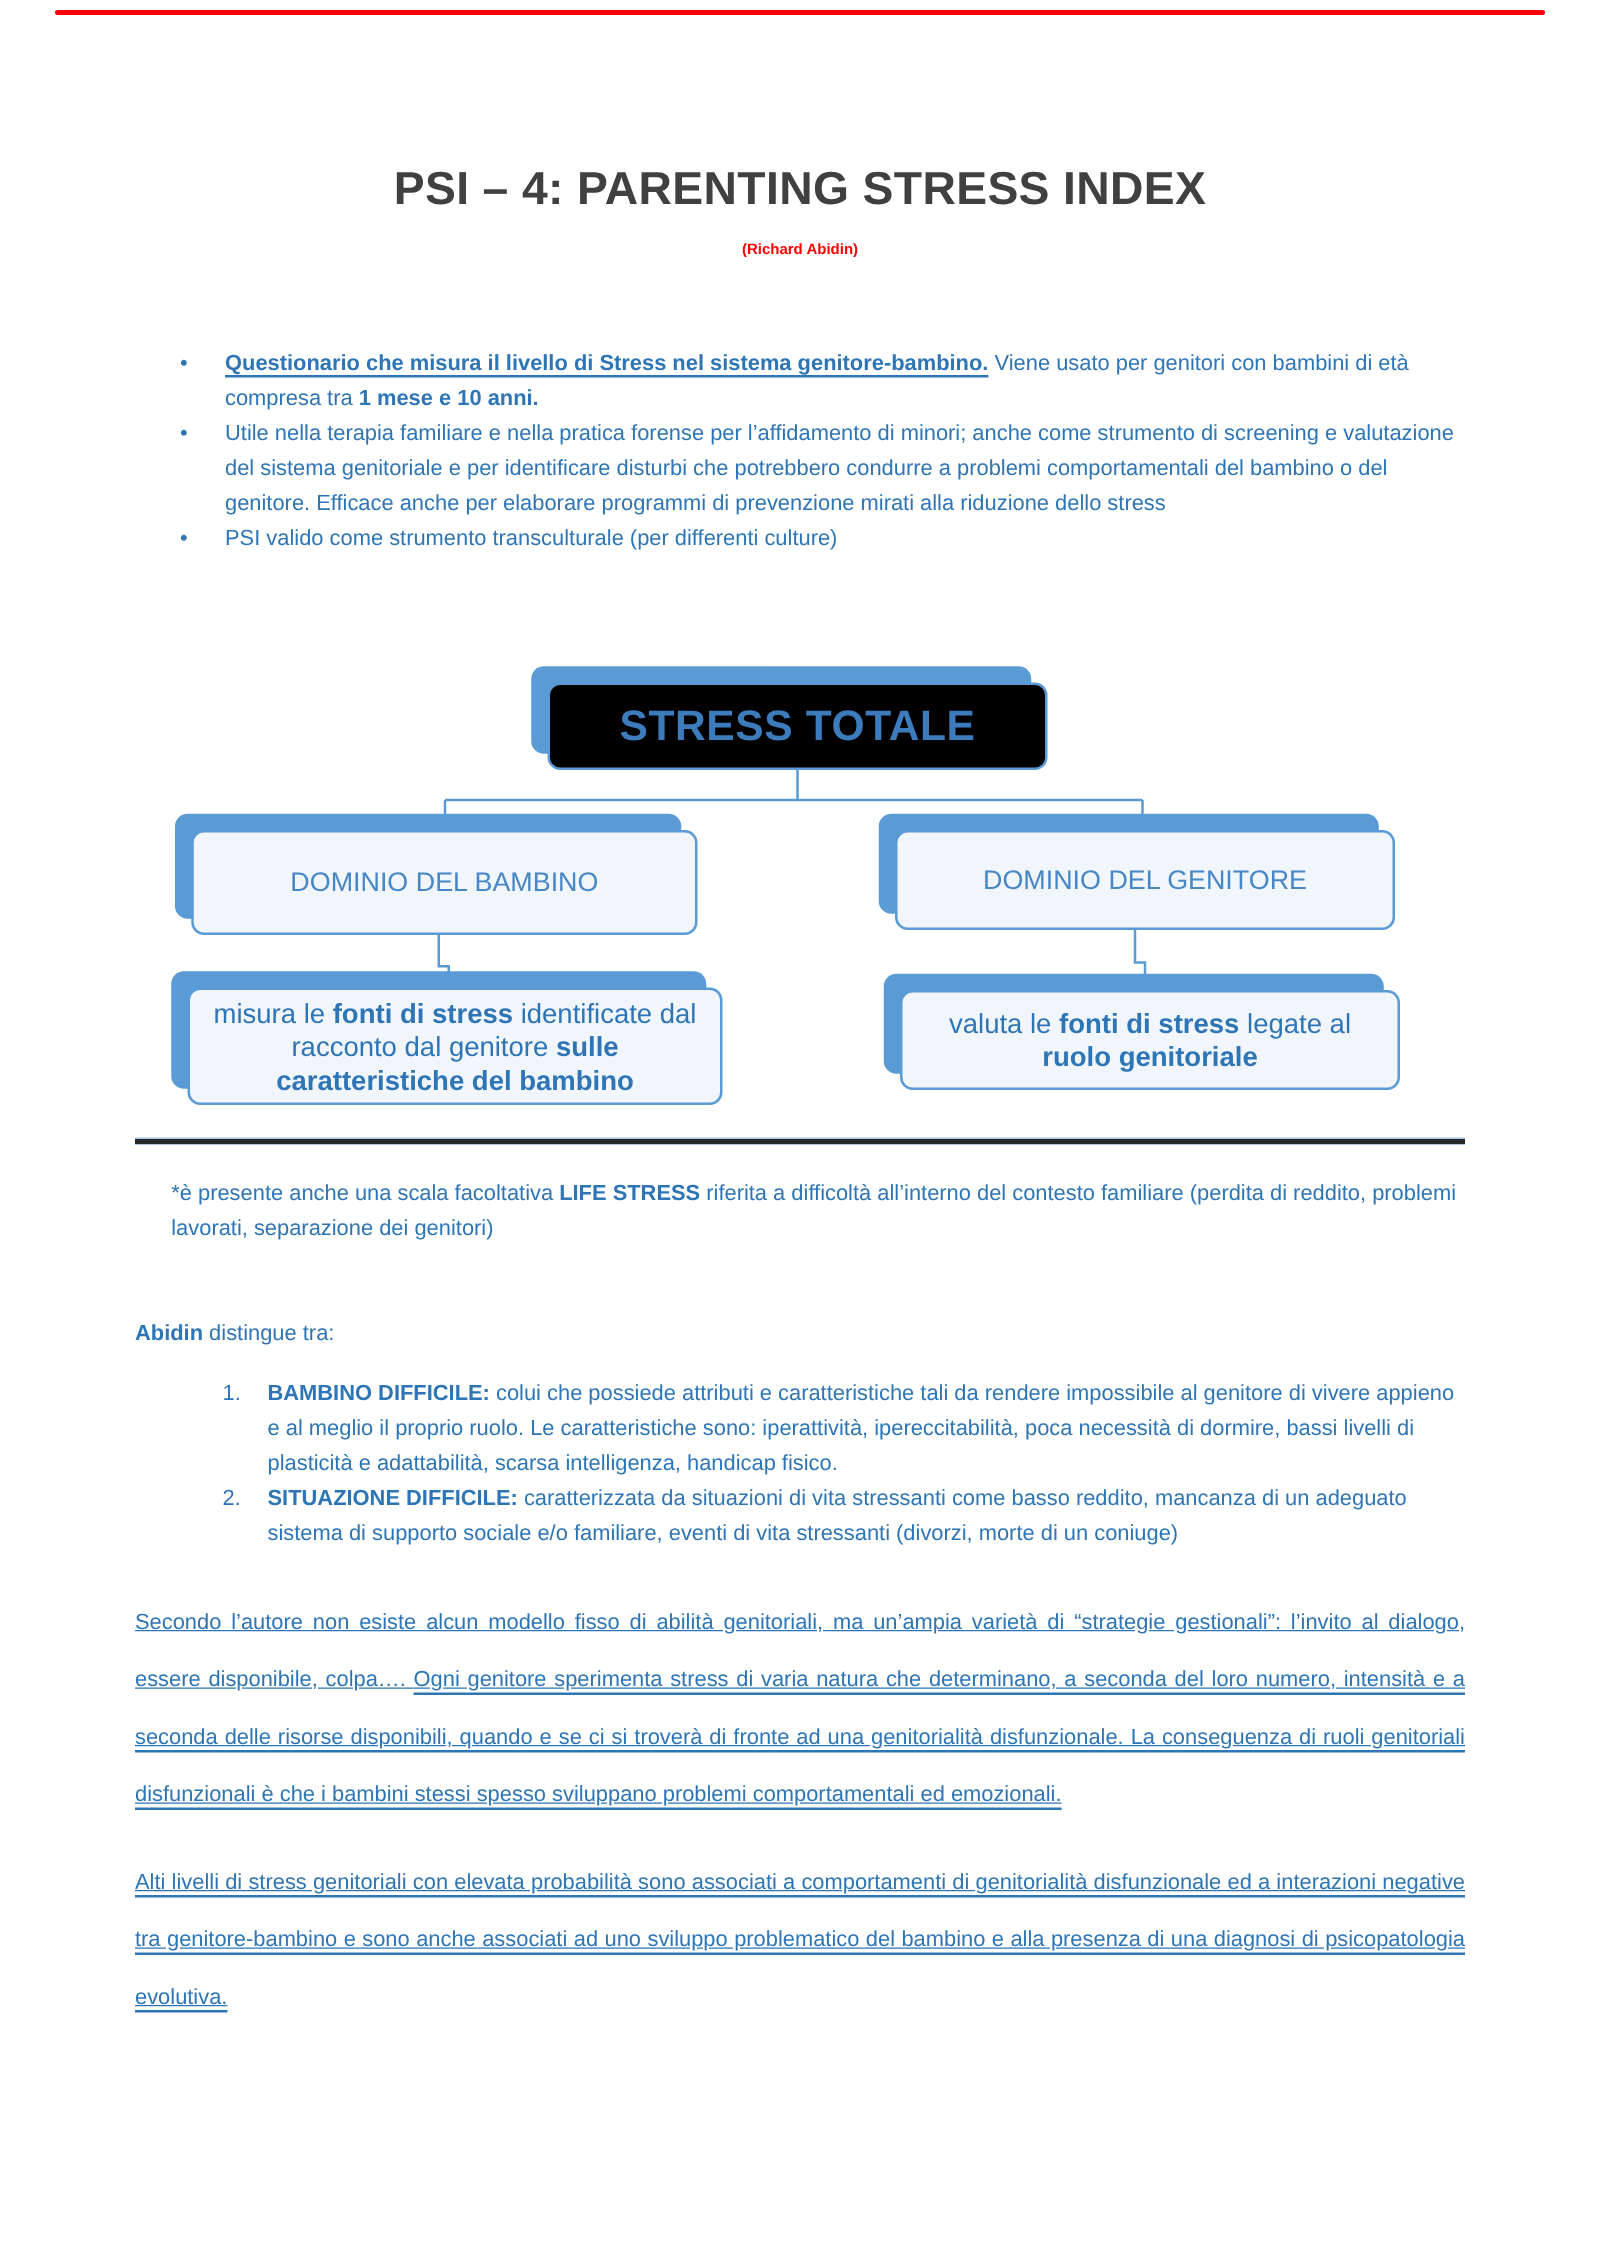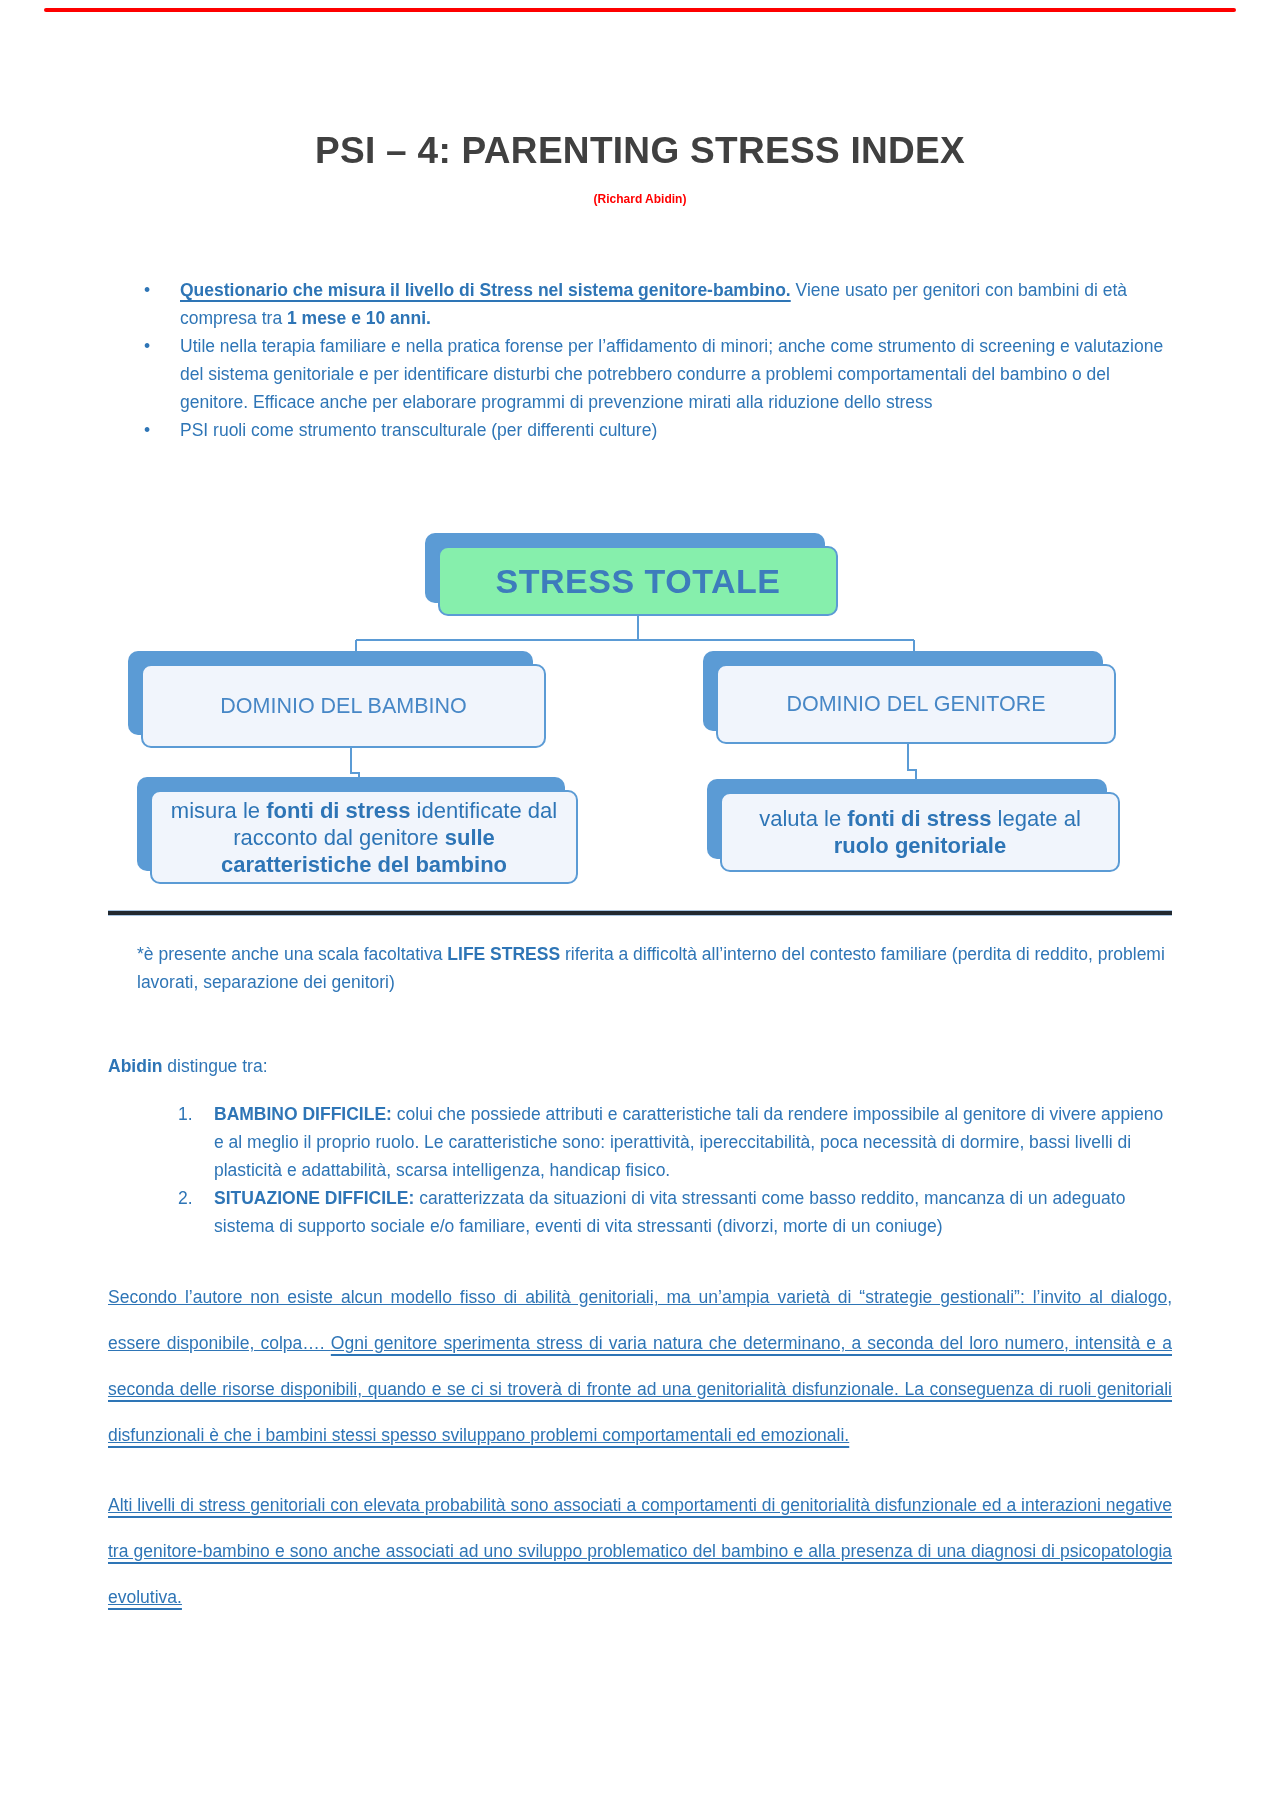--- a/index.html
+++ b/index.html
@@ -30,24 +30,24 @@
 
   
   .diagram{position:relative;margin-top:24px;height:442px;}
   .connectors{position:absolute;left:0;top:0;width:1064px;height:442px;}
   .node{
     position:absolute;box-sizing:border-box;
     border:2.5px solid #5B9BD5;border-radius:10px;background:#F1F5FC;
     box-shadow:-13px -13px 0 0 #5B9BD5;
     display:flex;align-items:center;justify-content:center;text-align:center;
   }
-  .node-root{left:330px;top:78px;width:400px;height:70px;background:#86efac;
+  .node-root{left:330px;top:78px;width:400px;height:70px;background:#000000;
     font-size:34px;font-weight:bold;color:#3D7CBC;letter-spacing:.5px;}
   .node-domain{font-size:21.5px;color:#4787C6;}
-  .node-left{left:33px;top:196px;width:405px;height:84px;}
+  .node-left{left:45px;top:196px;width:405px;height:84px;}
   .node-right{left:608px;top:196px;width:400px;height:80px;}
   .node-desc{font-size:22px;line-height:27px;color:#2E75B6;padding:6px 16px;}
   .desc-left{left:42px;top:322px;width:428px;height:94px;}
   .desc-right{left:612px;top:324px;width:400px;height:80px;}
 
   .divider{height:6px;background:linear-gradient(180deg,#aac6e2 0,#aac6e2 1px,#23292F 1px,#23292F 5px,#aac6e2 5px,#aac6e2 6px);}
 
   .note{margin-top:24px;margin-left:29px;}
   .abidin-line{margin-top:56px;}
 
@@ -69,21 +69,21 @@
     <div class="bullet">
       <span class="marker">•</span>
       <span class="txt"><span class="u-bold">Questionario che misura il livello di Stress nel sistema genitore-bambino.</span><span> Viene usato per genitori con bambini di età compresa tra </span><b>1 mese e 10 anni.</b></span>
     </div>
     <div class="bullet">
       <span class="marker">•</span>
       <span class="txt">Utile nella terapia familiare e nella pratica forense per l’affidamento di minori; anche come strumento di screening e valutazione del sistema genitoriale e per identificare disturbi che potrebbero condurre a problemi comportamentali del bambino o del genitore. Efficace anche per elaborare programmi di prevenzione mirati alla riduzione dello stress</span>
     </div>
     <div class="bullet">
       <span class="marker">•</span>
-      <span class="txt">PSI ruoli come strumento transculturale (per differenti culture)</span>
+      <span class="txt">PSI valido come strumento transculturale (per differenti culture)</span>
     </div>
   </div>
 
   <div class="diagram">
     <svg class="connectors" viewBox="0 0 1064 442" xmlns="http://www.w3.org/2000/svg">
       <path d="M530 148 V172 M248 172 H806 M248 172 V186 M806 172 V186 M243 280 V305 H251 V314 M800 276 V302 H808 V316" fill="none" stroke="#5B9BD5" stroke-width="2"></path>
     </svg>
     <div class="node node-root">STRESS TOTALE</div>
     <div class="node node-domain node-left">DOMINIO DEL BAMBINO</div>
     <div class="node node-domain node-right">DOMINIO DEL GENITORE</div>

